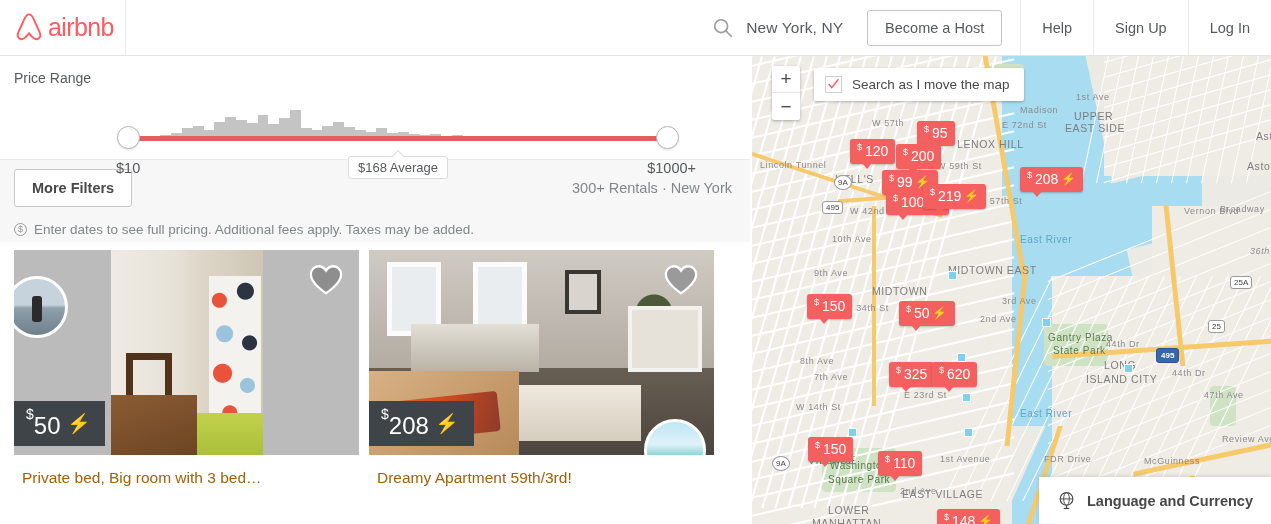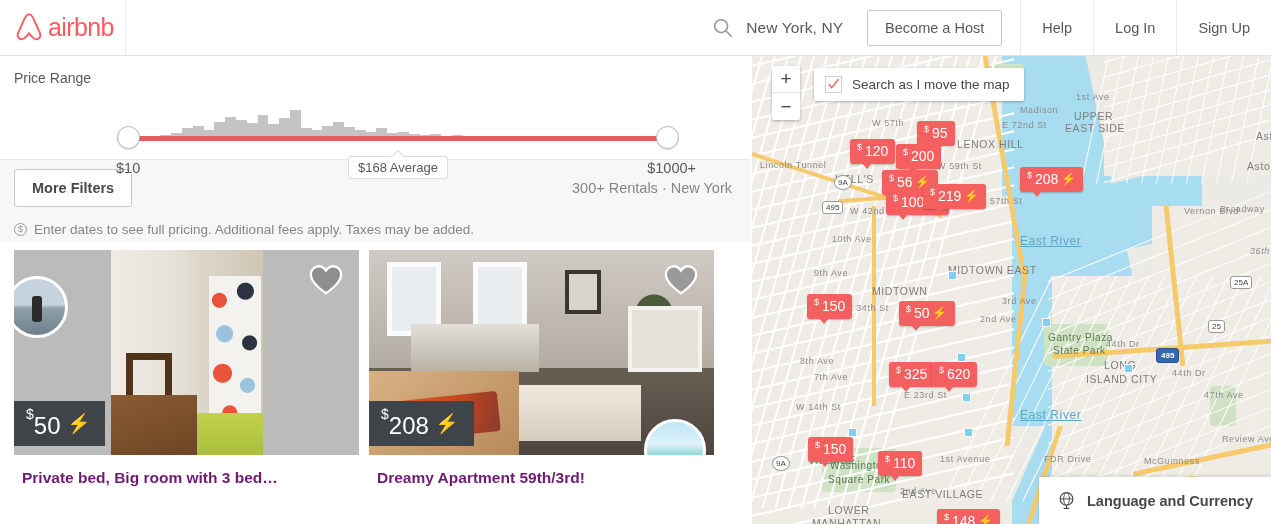--- a/index.html
+++ b/index.html
@@ -214,22 +214,22 @@
     position: relative;
   }
   .avatar-a::after {
     content: ""; position: absolute; left: 50%; top: 30%; margin-left: -5px;
     width: 10px; height: 26px; background: #2b2b2b; border-radius: 3px;
   }
   .avatar-b {
     background: linear-gradient(180deg,#bfe6f5 0%,#dff2fa 40%,#7fd3cf 62%,#2a9fb5 100%);
   }
   .card-title {
-    padding: 14px 70px 0 8px; font-size: 15.5px; color: #701a75;
-    white-space: nowrap; overflow: hidden; font-weight: bold;
+    padding: 14px 70px 0 8px; font-size: 15.5px; color: #a16207;
+    white-space: nowrap; overflow: hidden;
   }
 
   
   .panel-scrollbar {
     position: absolute; top: 56px; right: 0; width: 14px; height: 468px;
     background: #fcfcfc; border-left: 1px solid #f0f0f0;
   }
   .panel-scrollbar .thumb {
     position: absolute; top: 4px; left: 3px; width: 8px; height: 78px;
     background: #b0b0b0; border-radius: 5px;
@@ -247,21 +247,21 @@
   .park { position: absolute; background: #cfe3c4; border-radius: 4px; }
   .hwy { position: absolute; background: #f6c96a; }
   .grid-v, .grid-h { position: absolute; background: #ffffff; }
 
   .maplabel {
     position: absolute; color: #8b8b8b; font-size: 9px;
     letter-spacing: .6px; white-space: nowrap;
   }
   .maplabel.big { font-size: 10.5px; color: #7d7d7d; }
   .maplabel.park-lbl { color: #5d7a4f; font-size: 10px; }
-  .maplabel.water-lbl { color: #5ba8c7; font-size: 12px; text-decoration: underline; }
+  .maplabel.water-lbl { color: #5ba8c7; font-size: 10px; }
 
   .shield {
     position: absolute; background: #fff; border: 1px solid #9a9a9a;
     border-radius: 3px; font-size: 8px; color: #444; padding: 1px 3px;
   }
   .shield.circle { border-radius: 50%; padding: 2px 3px; }
   .shield.i495 {
     background: #3766b0; color: #fff; border-color: #2b5291;
     font-weight: bold; padding: 2px 4px;
   }
@@ -330,22 +330,22 @@
         <circle cx="10" cy="10" r="7" fill="none" stroke="#9b9b9b" stroke-width="1.8"></circle>
         <line x1="15" y1="15" x2="21" y2="21" stroke="#9b9b9b" stroke-width="1.8" stroke-linecap="round"></line>
       </svg>
       <span class="search-value">New York, NY</span>
     </div>
     <div class="nav">
       <div class="nav-cell host">
         <div class="host-btn">Become a Host</div>
       </div>
       <div class="nav-cell">Help</div>
+      <div class="nav-cell">Sign Up</div>
       <div class="nav-cell">Log In</div>
-      <div class="nav-cell">Sign Up</div>
     </div>
   </div>
 
   <div class="left-panel">
 
     <div class="price-section">
       <div class="price-label">Price Range</div>
       <div class="slider-wrap">
         <div class="histogram" id="histogram">
             <i style="height: 2px;"></i>
@@ -690,21 +690,21 @@
         <div class="pin" style="left: 98px; top: 83px;">
           <sup>$</sup>
           <span>120</span>
         </div>
         <div class="pin" style="left: 144px; top: 88px;">
           <sup>$</sup>
           <span>200</span>
         </div>
         <div class="pin" style="left: 130px; top: 114px;">
           <sup>$</sup>
-          <span>56</span>
+          <span>99</span>
           <span class="pbolt">⚡</span>
         </div>
         <div class="pin" style="left: 134px; top: 134px;">
           <sup>$</sup>
           <span>100</span>
           <span class="pbolt">⚡</span>
         </div>
         <div class="pin" style="left: 171px; top: 128px;">
           <sup>$</sup>
           <span>219</span>

